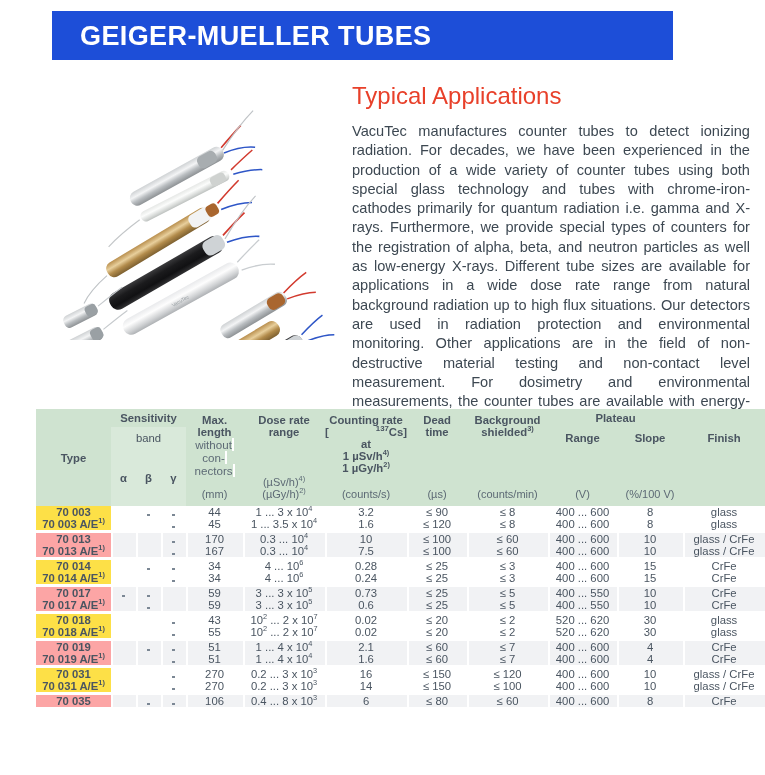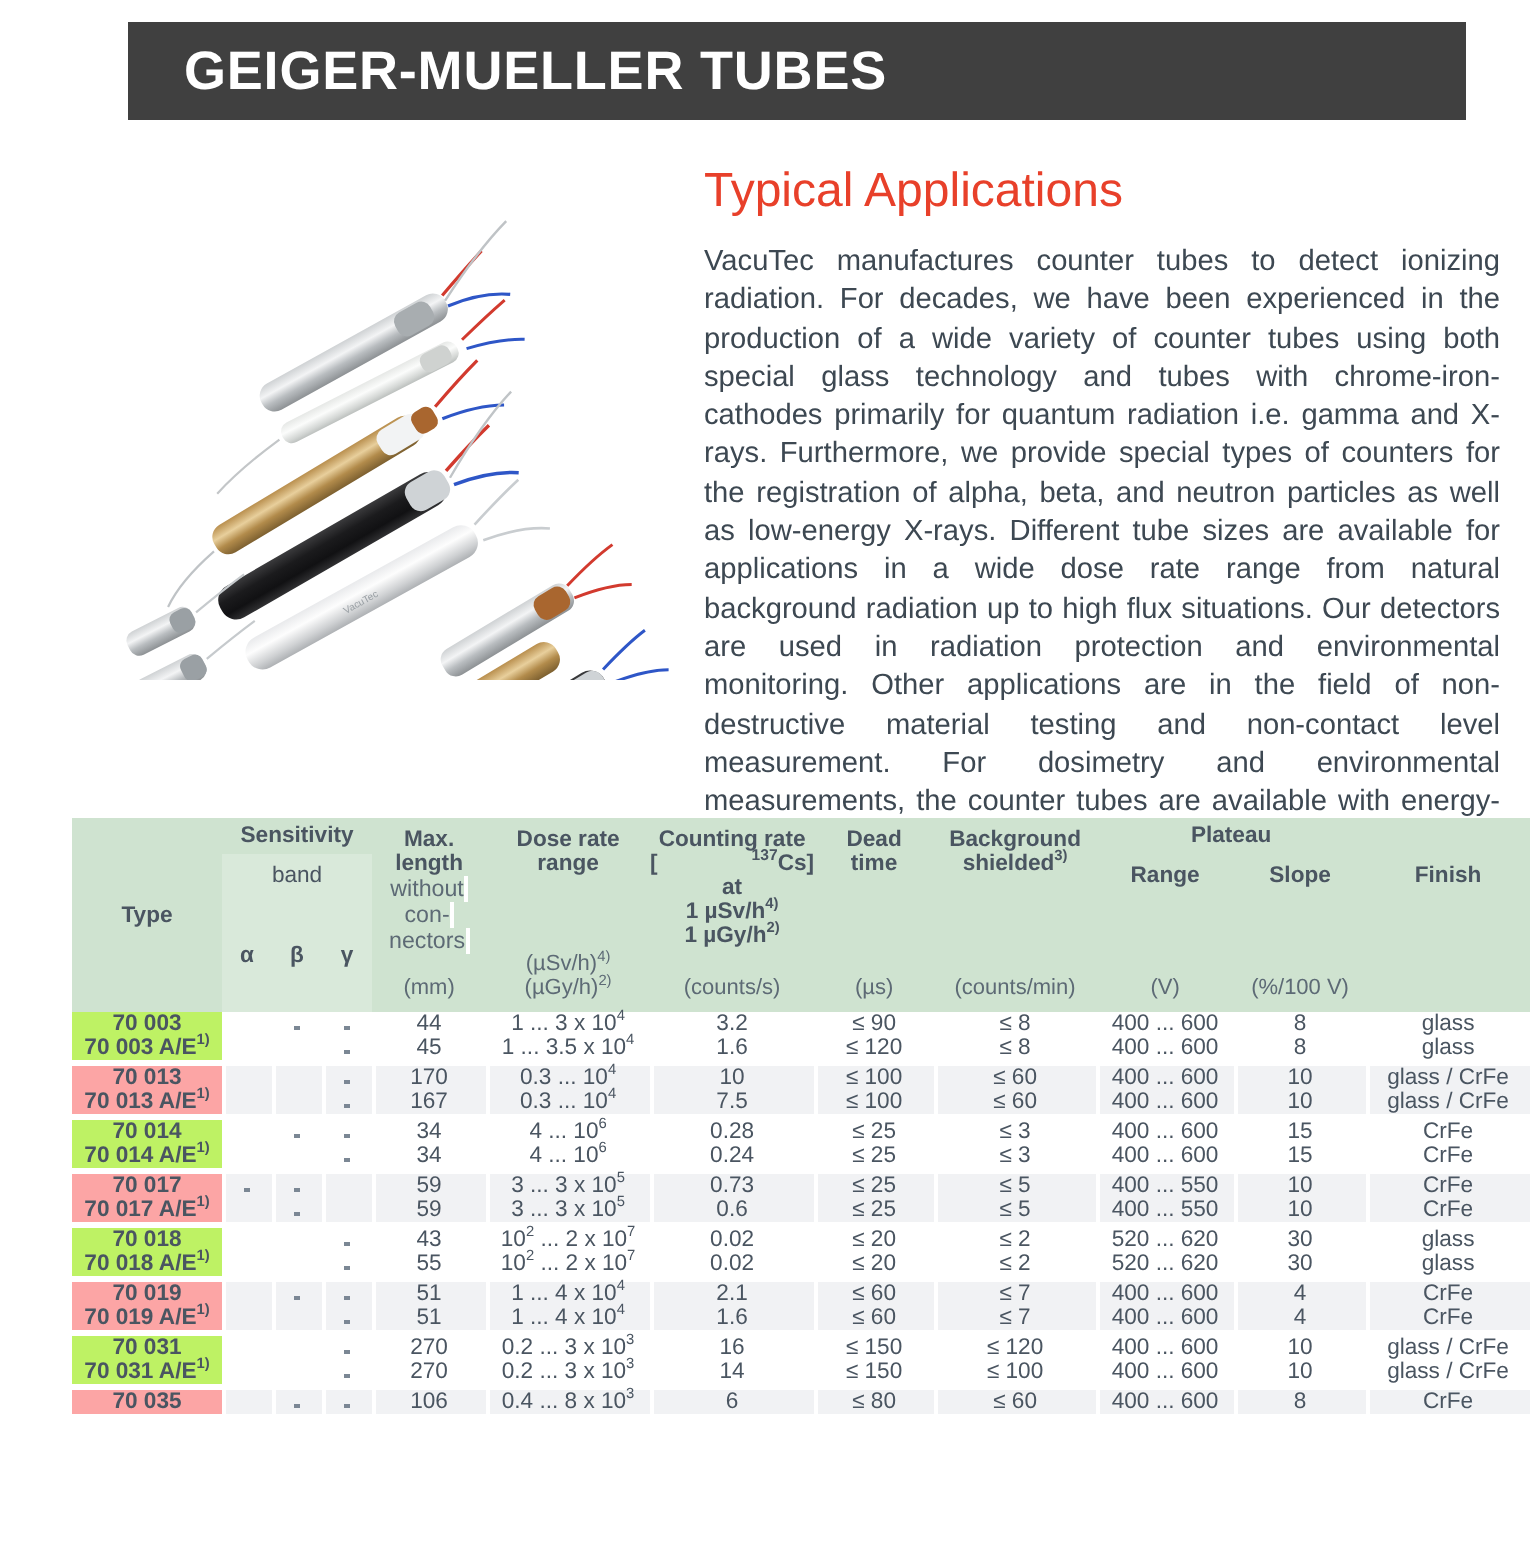--- a/index.html
+++ b/index.html
@@ -6,22 +6,22 @@
   body{
     width:765px;height:775px;
     background:#ffffff;
     font-family:"Liberation Sans", sans-serif;
     color:#3d4852;
     overflow:hidden;
     position:relative;
   }
   
   .banner{
-    position:absolute;left:64px;top:11px;width:669px;height:49px;
-    background:#404040;
+    position:absolute;left:52px;top:11px;width:621px;height:49px;
+    background:#1d4ed8;
   }
   .banner-title{
     position:absolute;left:28px;top:50%;transform:translateY(-50%);
     color:#ffffff;font-size:27px;font-weight:bold;letter-spacing:.4px;
     white-space:nowrap;
   }
   
   .photo{
     position:absolute;left:18px;top:108px;width:332px;height:232px;
     background:#ffffff;overflow:hidden;
@@ -51,21 +51,21 @@
   .hd.lite{font-weight:normal;color:#46525e;}
   .hd-nosep{border-right:none;}
   .hd-type{background:#cfe3d0;}
   .hdstack{display:flex;flex-direction:column;height:100%;}
   .hdtop{flex:0 0 auto;padding-top:5px;}
   .hdbot{margin-top:auto;padding-bottom:4px;font-weight:normal;color:#5d6a75;font-size:11px;}
   sup{font-size:7.4px;vertical-align:super;line-height:0;}
   .isotope{font-size:7.8px;vertical-align:super;line-height:0;padding-left:47px;}
   
   .typecell{
-    background:#bef264;color:#27323c;font-weight:bold;font-size:11.6px;
+    background:#fde047;color:#27323c;font-weight:bold;font-size:11.6px;
     text-align:left;padding-left:9px;
   }
   tr.alt td{background:#f1f2f4;}
   tr.alt td.typecell{background:#fca5a5;}
   td.cell{background:#ffffff;}
   .grp-top td{padding-top:4px;}
   .grp-bot td{padding-bottom:4px;}
   .dot{display:inline-block;width:2.4px;height:2.4px;background:#7b8794;}
   .rowline{height:0;}
   

